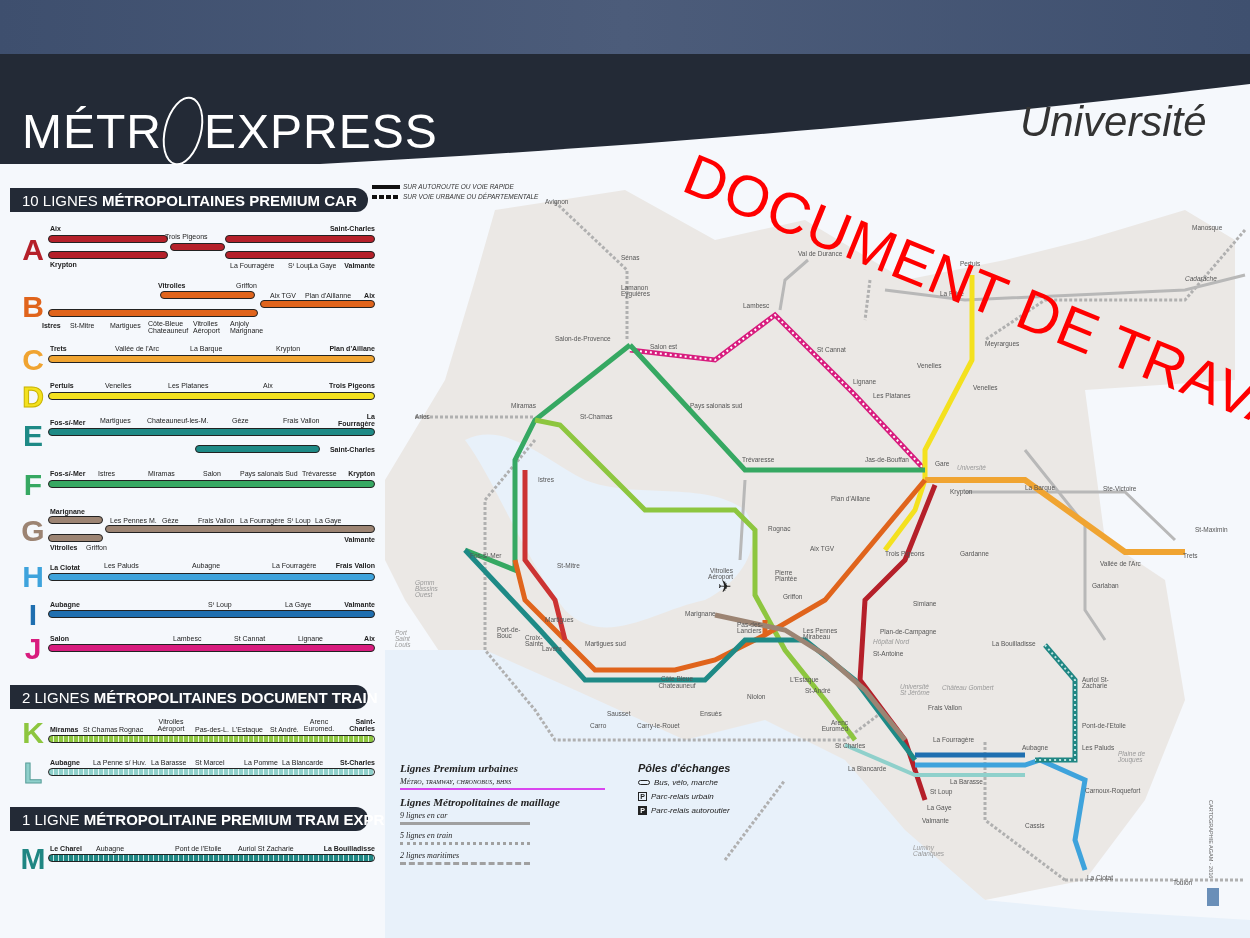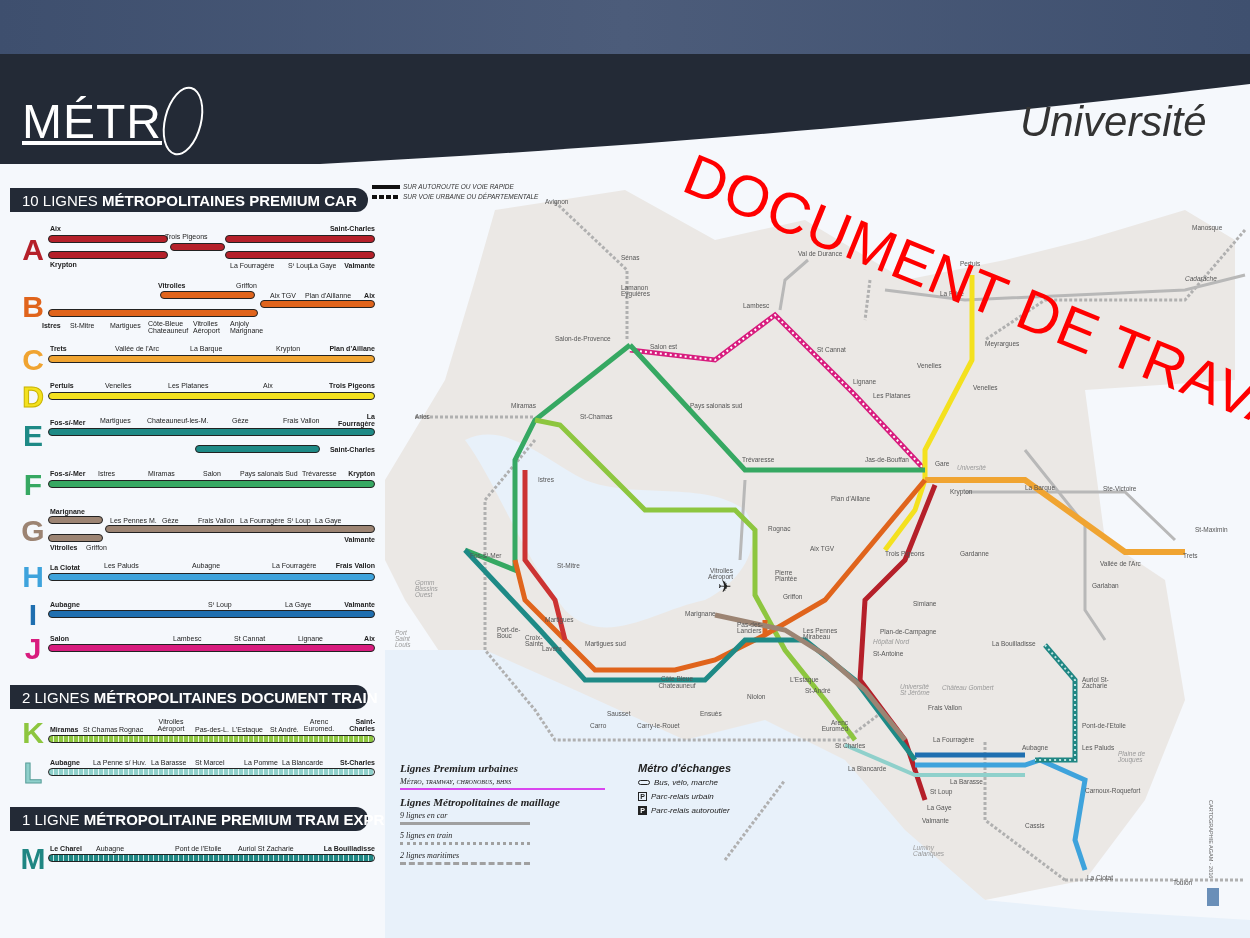--- a/index.html
+++ b/index.html
@@ -1,20 +1,20 @@
 <!DOCTYPE html>
 <html><head>
 <meta charset="utf-8">
 <style>
 *{box-sizing:border-box;margin:0;padding:0}
 body{width:1250px;height:938px;position:relative;overflow:hidden;background:#f5f8fc;font-family:"Liberation Sans",sans-serif;}
 .topbar{position:absolute;left:0;top:0;width:1250px;height:54px;background:linear-gradient(90deg,#3e4f6e,#4c5c7a 50%,#3f506f);}
 .hdr{position:absolute;left:0;top:54px;width:1250px;height:130px;}
 .hdr svg{position:absolute;left:0;top:0}
-.logo{position:absolute;left:22px;top:86px;color:#fff;font-size:48px;letter-spacing:1px;display:flex;align-items:center;font-family:"Liberation Sans",sans-serif;text-decoration:underline;}
+.logo{position:absolute;left:22px;top:96px;color:#fff;font-size:48px;letter-spacing:1px;display:flex;align-items:center;font-family:"Liberation Sans",sans-serif;}
 .logo .o{display:inline-block;width:38px;height:70px;border:2px solid #fff;border-radius:50%;margin:0 2px;transform:rotate(14deg);}
 .ref{position:absolute;left:1020px;top:98px;font-size:42px;font-style:italic;color:#333;font-weight:300;}
 .watermark{position:absolute;left:700px;top:140px;color:#f00;font-size:58px;transform-origin:0 0;transform:rotate(22deg);white-space:nowrap;letter-spacing:1px;}
 .section-title{position:absolute;left:10px;height:24px;background:#232a36;color:#fff;border-radius:0 12px 12px 0;font-size:15px;padding:4px 12px;white-space:nowrap;}
 .section-title b{font-weight:bold}
 .leg-top{position:absolute;left:372px;top:183px;font-size:6.5px;font-style:italic;color:#333;line-height:7px}
 .leg-top .bar{display:inline-block;width:28px;height:4px;background:#111;vertical-align:middle;margin-right:3px}
 .leg-top .dbar{display:inline-block;width:28px;height:4px;background:repeating-linear-gradient(90deg,#111 0 5px,#fff 5px 7px);vertical-align:middle;margin-right:3px}
 .line-row{position:absolute;left:20px;width:355px;}
 .line-letter{position:absolute;left:0;top:6px;font-size:30px;font-weight:bold;width:26px;text-align:center}
@@ -39,20 +39,21 @@
 
 <div class="topbar"></div>
 <div class="hdr">
   <svg width="1250" height="130" viewBox="0 0 1250 130">
     <path d="M0 0 H1250 V30 C1000 60 700 90 320 110 L0 110 Z" fill="#232a36"></path>
   </svg>
 </div>
 <div class="logo">
   <span>MÉTR</span>
   <span class="o"></span>
+  <span>EXPRESS</span>
 </div>
 <div class="ref">Université</div>
 
 <div class="section-title" style="top:188px;width:358px"><span>10 LIGNES </span><b>MÉTROPOLITAINES PREMIUM CAR</b></div>
 <div class="leg-top">
   <div><span class="bar"></span><span>SUR AUTOROUTE OU VOIE RAPIDE</span></div>
   <div style="margin-top:3px"><span class="dbar"></span><span>SUR VOIE URBAINE OU DÉPARTEMENTALE</span></div>
 </div>
 
 <div class="line-row" style="top:225px;height:48px">
@@ -361,21 +362,21 @@
 
 <div class="legend-b">
   <div class="h">Lignes Premium urbaines</div>
   <div class="s" style="border-bottom:2px solid #d946ef;width:205px;font-variant:small-caps">Métro, tramway, chronobus, bhns</div>
   <div class="h" style="margin-top:6px">Lignes Métropolitaines de maillage</div>
   <div class="s" style="border-bottom:3px solid #a0a0a0;width:130px">9 lignes en car</div>
   <div class="s" style="border-bottom:3px dotted #a0a0a0;width:130px">5 lignes en train</div>
   <div class="s" style="border-bottom:3px dashed #a0a0a0;width:130px">2 lignes maritimes</div>
 </div>
 <div class="poles">
-  <div class="h">Métro d'échanges</div>
+  <div class="h">Pôles d'échanges</div>
   <div class="r">
       <span style="display:inline-block;width:12px;height:5px;border:1px solid #222;border-radius:3px"></span>
       <span>Bus, vélo, marche</span>
     </div>
   <div class="r">
       <span class="pbox">P</span>
       <span>Parc-relais urbain</span>
     </div>
   <div class="r">
       <span class="pbox" style="background:#222;color:#fff">P</span>

